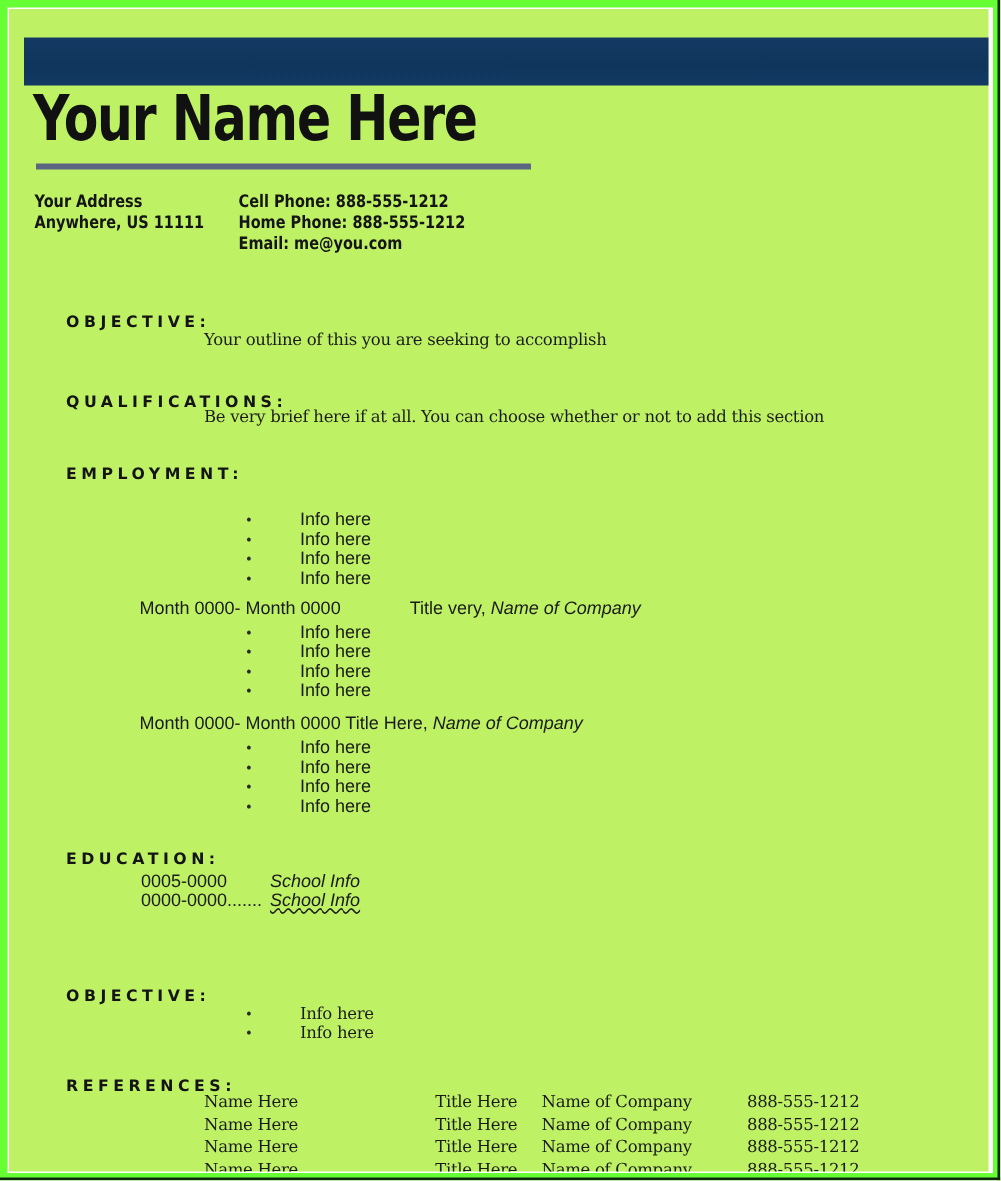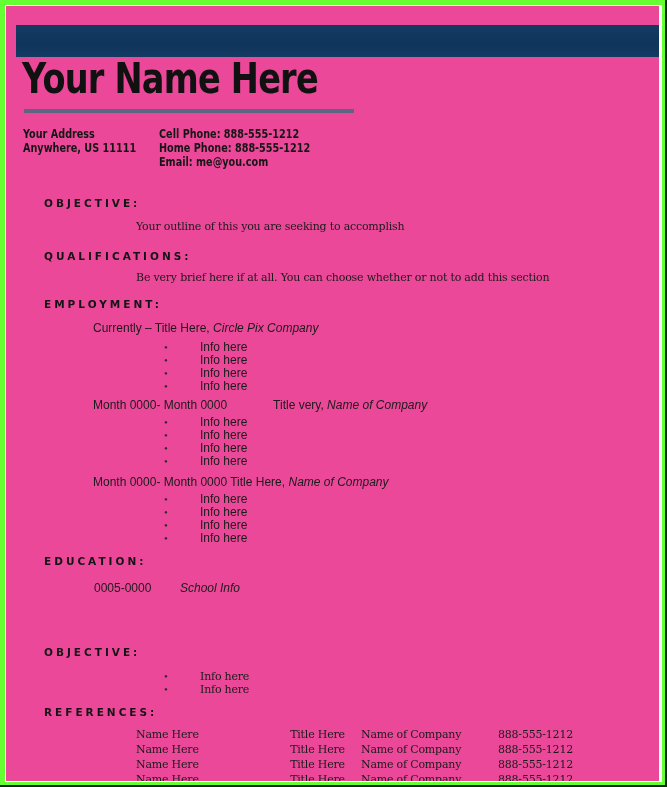--- a/index.html
+++ b/index.html
@@ -31,21 +31,21 @@
     box-sizing: border-box;
     border-right: 2px solid #0a2a0a;
     border-bottom: 2px solid #0a2a0a;
     pointer-events: none;
   }
   .doc {
     position: absolute;
     left: 6px; top: 6px;
     width: 653px;
     height: 775px;
-    background: #ec4899;
+    background: #bef264;
     overflow: hidden;
     box-sizing: border-box;
   }
   .navy-bar {
     position: absolute;
     left: 10px;
     top: 19px;
     width: 645px;
     height: 32px;
     background: #123a63;
@@ -92,20 +92,21 @@
   
   .sec-head {
     position: absolute;
     left: 38px;
     font-family: "DejaVu Sans", sans-serif;
     font-weight: bold;
     font-size: 10.5px;
     letter-spacing: 3.0px;
     color: #141414;
     white-space: nowrap;
+    margin-top: 12px;
   }
   
   .serif {
     position: absolute;
     font-family: "DejaVu Serif", serif;
     font-size: 11px;
     color: #1a1a1a;
     white-space: nowrap;
     letter-spacing: -0.2px;
   }
@@ -207,21 +208,20 @@
     </div>
 
     <div class="sec-head" style="top:191px;">OBJECTIVE:</div>
     <div class="serif" style="left:130px; top:214px;">Your outline of this you are seeking to accomplish</div>
 
     <div class="sec-head" style="top:244px;">QUALIFICATIONS:</div>
     <div class="serif" style="left:130px; top:265px;">Be very brief here if at all. You can choose whether or not to add this section</div>
 
     <div class="sec-head" style="top:292px;">EMPLOYMENT:</div>
 
-    <div class="sans" style="left:87px; top:315px;"><span>Currently – Title Here,</span> <i>Circle Pix Company</i></div>
     <div class="bullet-row" style="left:158px; top:331px;"><span class="dot">•</span><span class="bullet-sans">Info here</span></div>
     <div class="bullet-row" style="left:158px; top:344px;"><span class="dot">•</span><span class="bullet-sans">Info here</span></div>
     <div class="bullet-row" style="left:158px; top:357px;"><span class="dot">•</span><span class="bullet-sans">Info here</span></div>
     <div class="bullet-row" style="left:158px; top:370px;"><span class="dot">•</span><span class="bullet-sans">Info here</span></div>
 
     <div class="sans" style="left:87px; top:392px;"><span>Month 0000- Month  0000</span><span style="display:inline-block;width:46px;"></span><span>Title very,</span> <i>Name of Company</i></div>
     <div class="bullet-row" style="left:158px; top:406px;"><span class="dot">•</span><span class="bullet-sans">Info here</span></div>
     <div class="bullet-row" style="left:158px; top:419px;"><span class="dot">•</span><span class="bullet-sans">Info here</span></div>
     <div class="bullet-row" style="left:158px; top:432px;"><span class="dot">•</span><span class="bullet-sans">Info here</span></div>
     <div class="bullet-row" style="left:158px; top:445px;"><span class="dot">•</span><span class="bullet-sans">Info here</span></div>
@@ -229,20 +229,23 @@
     <div class="sans" style="left:87px; top:469px;"><span>Month 0000- Month  0000  Title Here,</span> <i>Name of Company</i></div>
     <div class="bullet-row" style="left:158px; top:483px;"><span class="dot">•</span><span class="bullet-sans">Info here</span></div>
     <div class="bullet-row" style="left:158px; top:496px;"><span class="dot">•</span><span class="bullet-sans">Info here</span></div>
     <div class="bullet-row" style="left:158px; top:509px;"><span class="dot">•</span><span class="bullet-sans">Info here</span></div>
     <div class="bullet-row" style="left:158px; top:522px;"><span class="dot">•</span><span class="bullet-sans">Info here</span></div>
 
     <div class="sec-head" style="top:549px;">EDUCATION:</div>
     <div class="edu-row" style="left:88px; top:572px;">
       <span class="edu-years">0005-0000</span><span class="edu-school">School Info</span>
     </div>
+    <div class="edu-row spell-error" style="left:88px; top:585px;">
+      <span class="edu-years">0000-0000.......</span><span class="edu-school">School Info</span>
+    </div>
 
     <div class="sec-head" style="top:640px;">OBJECTIVE:</div>
     <div class="bullet-row" style="left:158px; top:660px;"><span class="dot">•</span><span class="bullet-serif">Info here</span></div>
     <div class="bullet-row" style="left:158px; top:673px;"><span class="dot">•</span><span class="bullet-serif">Info here</span></div>
 
     <div class="sec-head" style="top:700px;">REFERENCES:</div>
 
     <table class="ref-table">
       <tbody>
         <tr>

